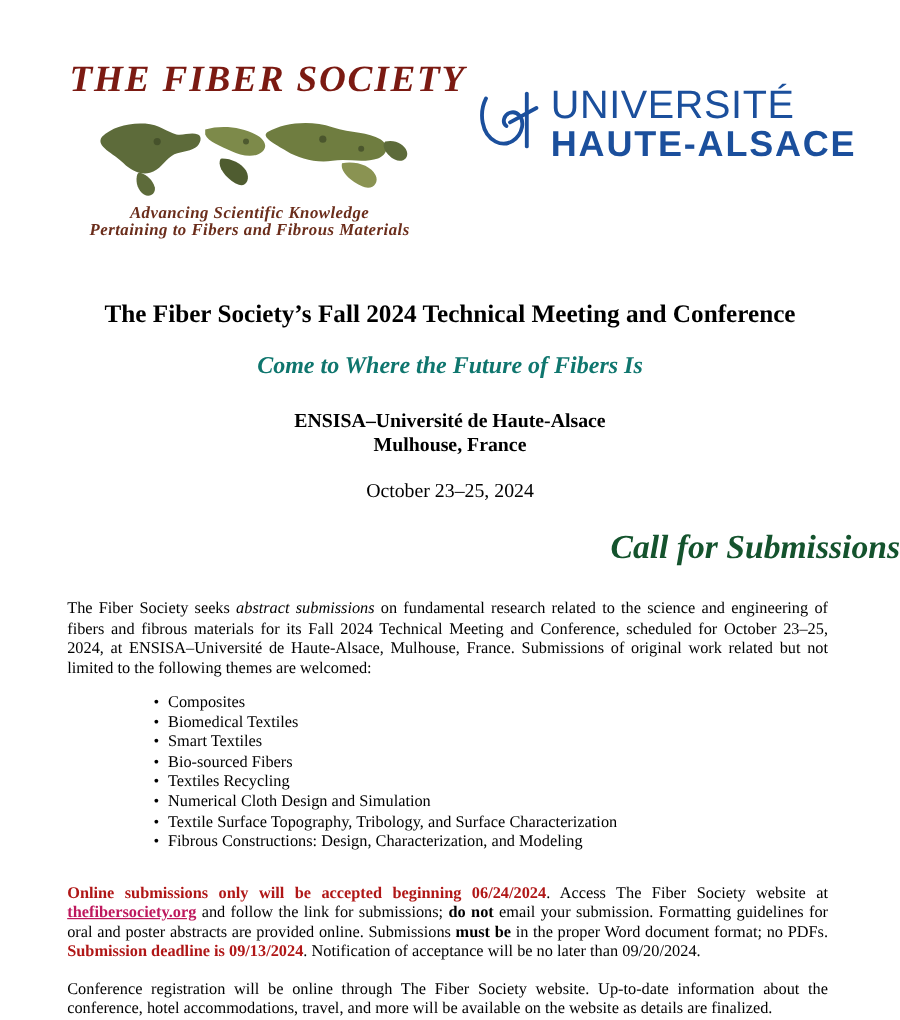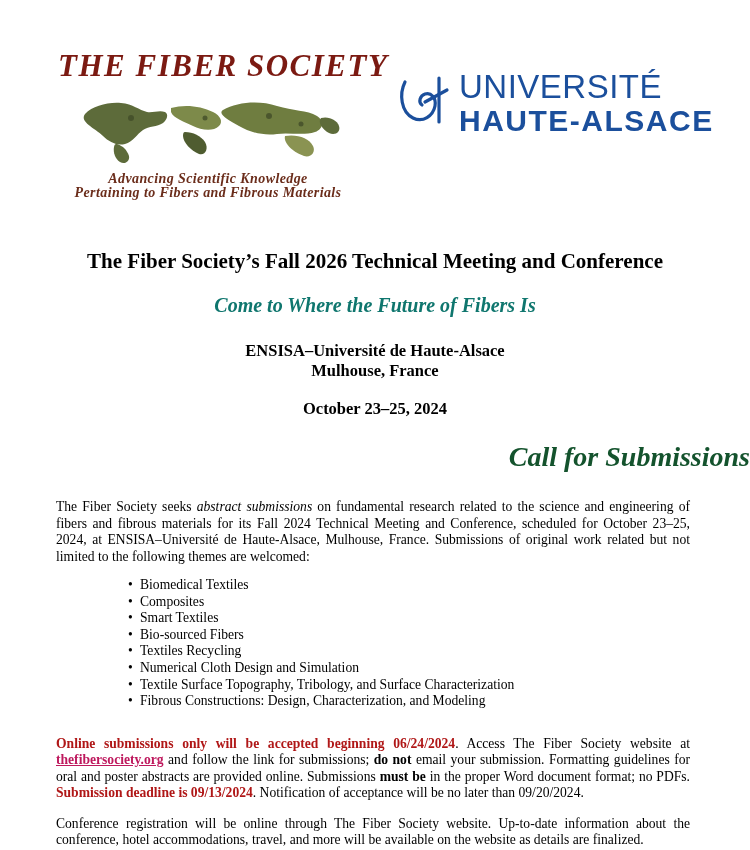--- a/index.html
+++ b/index.html
@@ -105,21 +105,21 @@
   .venue {
     text-align: center;
     font-size: 16.5px;
     font-weight: bold;
     margin: 24px 0 0 0;
     line-height: 20px;
   }
   .dates {
     text-align: center;
     font-size: 16.5px;
-    font-weight: bold;
+    font-weight: normal;
     margin: 18px 0 0 0;
   }
   .call {
     text-align: right;
     font-size: 28px;
     font-weight: bold;
     font-style: italic;
     color: #14532d;
     margin: 22px 0 0 0;
   }
@@ -202,36 +202,36 @@
           <path d="M30,30 L52,18" fill="none" stroke="#1b4f9c" stroke-width="3.2" stroke-linecap="round"></path>
         </svg>
       </span>
       <span class="uni-text">
         <div class="l1">UNIVERSITÉ</div>
         <div class="l2">HAUTE-ALSACE</div>
       </span>
     </div>
   </div>
 
-  <div class="doc-title">The Fiber Society’s Fall 2026 Technical Meeting and Conference</div>
+  <div class="doc-title">The Fiber Society’s Fall 2024 Technical Meeting and Conference</div>
   <div class="tagline">Come to Where the Future of Fibers Is</div>
   <div class="venue">
     <div>ENSISA–Université de Haute-Alsace</div>
     <div>Mulhouse, France</div>
   </div>
   <div class="dates">October 23–25, 2024</div>
   <div class="call">Call for Submissions</div>
 
   <div class="body-wrap">
 
     <p class="para"><span>The Fiber Society seeks </span><span class="it">abstract submissions</span><span> on fundamental research related to the science and engineering of fibers and fibrous materials for its Fall 2024 Technical Meeting and Conference, scheduled for October 23–25, 2024, at ENSISA–Université de Haute-Alsace, Mulhouse, France. Submissions of original work related but not limited to the following themes are welcomed:</span></p>
 
     <ul class="themes">
+      <li>Composites</li>
       <li>Biomedical Textiles</li>
-      <li>Composites</li>
       <li>Smart Textiles</li>
       <li>Bio-sourced Fibers</li>
       <li>Textiles Recycling</li>
       <li>Numerical Cloth Design and Simulation</li>
       <li>Textile Surface Topography, Tribology, and Surface Characterization</li>
       <li>Fibrous Constructions: Design, Characterization, and Modeling</li>
     </ul>
 
     <p class="para"><span class="red">Online submissions only will be accepted beginning 06/24/2024</span><span>. Access The Fiber Society website at </span><a class="redlink" href="#">thefibersociety.org</a><span> and follow the link for submissions; </span><span class="bd">do not</span><span> email your submission. Formatting guidelines for oral and poster abstracts are provided online. Submissions </span><span class="bd">must be</span><span> in the proper Word document format; no PDFs. </span><span class="red">Submission deadline is 09/13/2024</span><span>. Notification of acceptance will be no later than 09/20/2024.</span></p>
 

